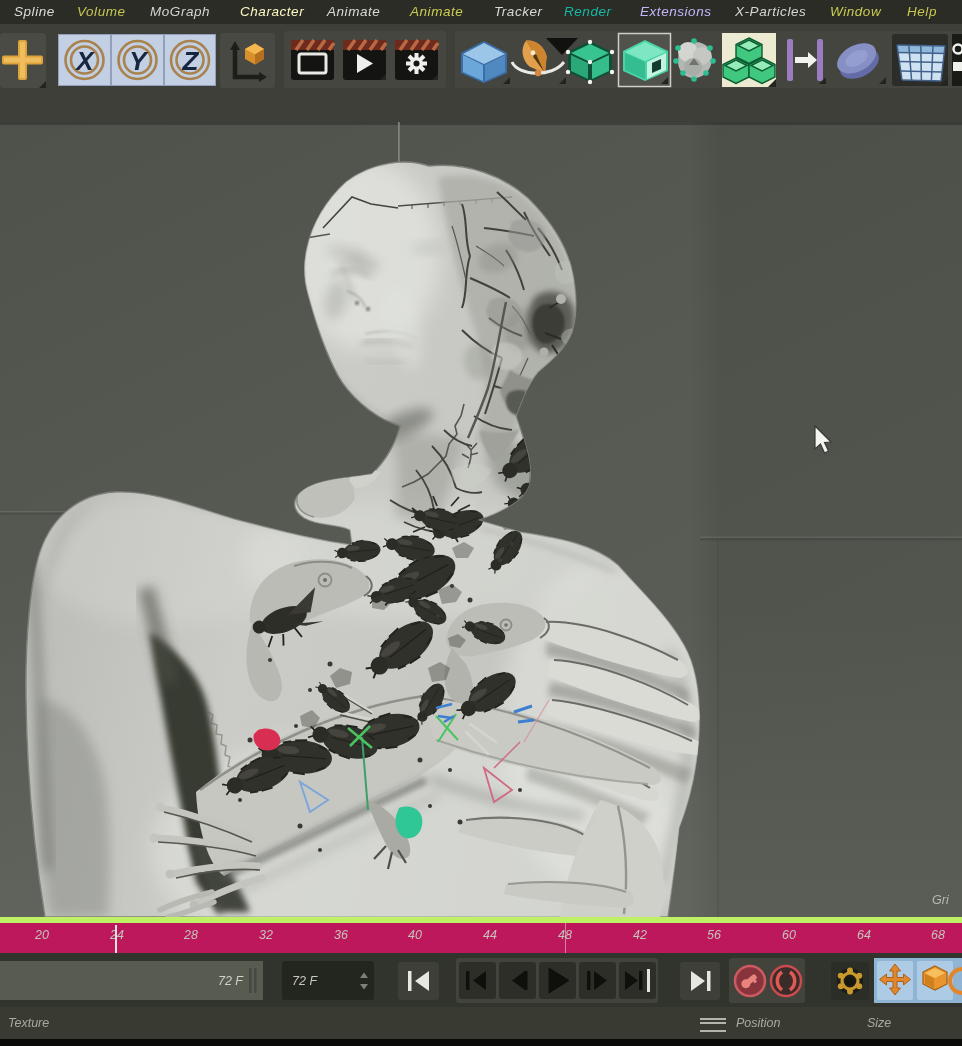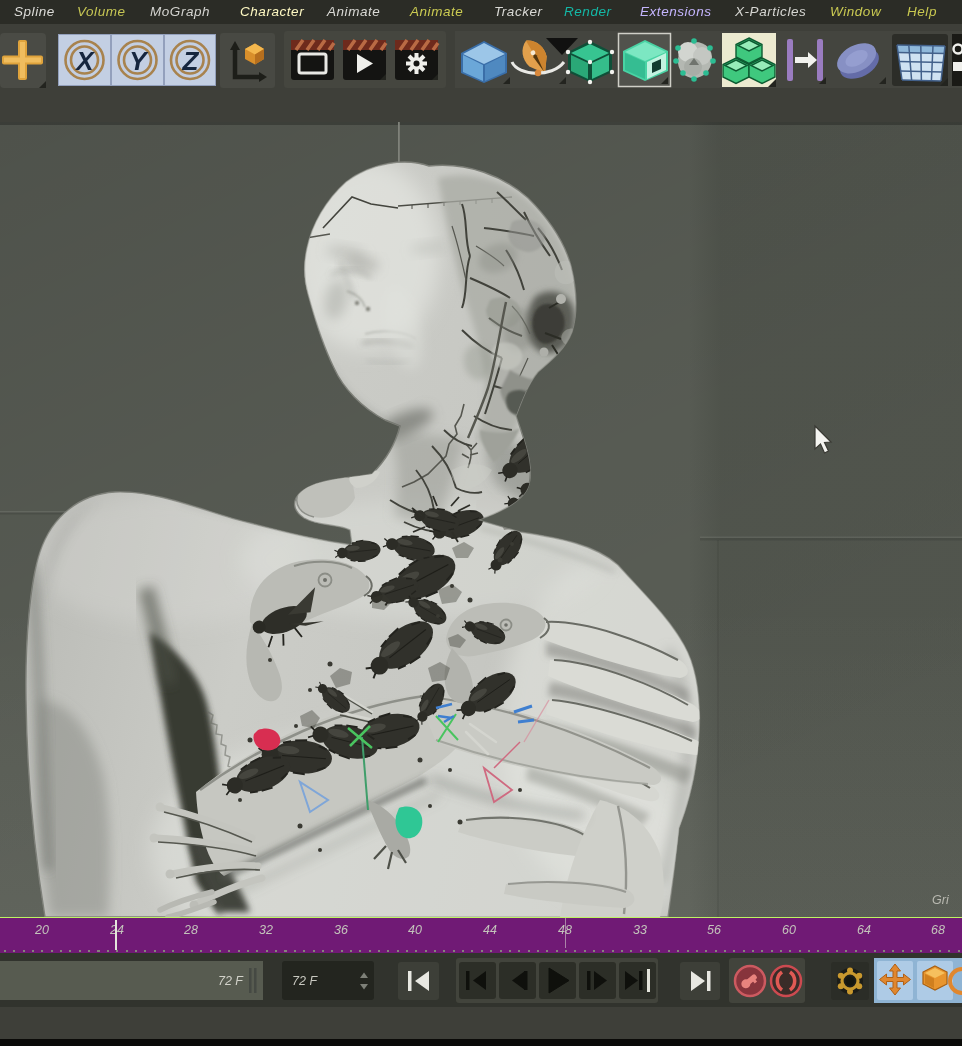--- a/index.html
+++ b/index.html
@@ -4,21 +4,21 @@
 <style>
   html,body{margin:0;padding:0;background:#111;}
   #page{position:relative;width:962px;height:1046px;overflow:hidden;
         font-family:"Liberation Sans",sans-serif;background:#3e3f39;font-style:italic;}
   .abs{position:absolute;}
   #menubar{position:absolute;left:0;top:0;width:962px;height:24px;background:#2b2c26;}
   #menubar span{position:absolute;top:4px;font-size:13.5px;letter-spacing:.55px;}
   #toolbar{position:absolute;left:0;top:24px;width:962px;height:72px;background:#3e3f39;}
   #vpmenu{position:absolute;left:0;top:96px;width:962px;height:26px;background:#30312b;border-top:1px solid #242520;box-sizing:border-box;}
   #vpmenu span{position:absolute;top:5px;font-size:12.5px;color:#bdbdb5;letter-spacing:1.1px;}
-  #ruler{position:absolute;left:0;top:917px;width:962px;height:36px;background:#701a75;border-top:1px solid #bef264;box-sizing:border-box;}
+  #ruler{position:absolute;left:0;top:917px;width:962px;height:36px;background:#be185d;border-top:6px solid #bef264;box-sizing:border-box;}
   #ruler b{position:absolute;top:5px;width:40px;margin-left:-20px;text-align:center;font-weight:normal;font-size:12.5px;color:#c3c3bb;}
   #playrow{position:absolute;left:0;top:953px;width:962px;height:54px;background:#31332d;}
   #statusbar{position:absolute;left:0;top:1007px;width:962px;height:32px;background:#393b33;}
   #statusbar span{position:absolute;top:9px;font-size:12.5px;color:#a9a9a1;}
   #blackstrip{position:absolute;left:0;top:1039px;width:962px;height:7px;background:#0a0a08;}
 </style>
 </head>
 <body>
 <div id="page">
   <div id="menubar">
@@ -553,21 +553,21 @@
 
   <div id="ruler">
     <b style="left:42px">20</b>
       <b style="left:117px">24</b>
       <b style="left:191px">28</b>
     <b style="left:266px">32</b>
       <b style="left:341px">36</b>
       <b style="left:415px">40</b>
     <b style="left:490px">44</b>
       <b style="left:565px">48</b>
-      <b style="left:640px">33</b>
+      <b style="left:640px">42</b>
     <b style="left:714px">56</b>
       <b style="left:789px">60</b>
       <b style="left:864px">64</b>
     <b style="left:938px">68</b>
     <div class="abs" style="left:115px;top:2px;width:2px;height:30px;background:#e4e4dc;"></div>
     <div class="abs" style="left:565px;top:0px;width:1px;height:30px;background:rgba(220,220,212,.55);"></div>
     <div class="abs" style="left:0;top:31px;width:962px;height:4px;
          background-image:repeating-linear-gradient(90deg, #84847c 0px, #84847c 2px, transparent 2px, transparent 9.35px);
          background-position:4px 1px;background-size:958px 2px;background-repeat:no-repeat;"></div>
   </div>
@@ -652,14 +652,23 @@
     <path d="M895 964 l5.5 7 h-3.5 v6.5 h6.5 v-3.5 l7 5.5 -7 5.5 v-3.5 h-6.5 v6.5 h3.5 l-5.5 7 -5.5 -7 h3.5 v-6.5 h-6.5 v3.5 l-7 -5.5 7 -5.5 v3.5 h6.5 v-6.5 h-3.5 z"></path>
   </g>
   <g>
     <path d="M935 966 l12 6 v12 l-12 6 -12 -6 v-12 Z" fill="#e8952e" stroke="#a85f10" stroke-width="1.2"></path>
     <path d="M935 968 l10 5 -10 5 -10 -5 Z" fill="#f6c05e"></path>
     <path d="M925 974 l9 4.5 V988 l-9 -4.5 Z" fill="#d07f1e"></path>
   </g>
   <circle cx="962" cy="981" r="12" fill="none" stroke="#e0872e" stroke-width="4"></circle>
 </svg>
 </div>
+  <div id="statusbar">
+    <span style="left:8px">Texture</span>
+    <div class="abs" style="left:700px;top:11px;width:26px;height:10px;
+      border-top:2px solid #b4b4ac;border-bottom:2px solid #b4b4ac;">
+      <div style="margin-top:2px;height:2px;background:#b4b4ac"></div>
+      </div>
+    <span style="left:736px">Position</span>
+    <span style="left:867px">Size</span>
+  </div>
   <div id="blackstrip"></div>
 </div>
 
 </body></html>

